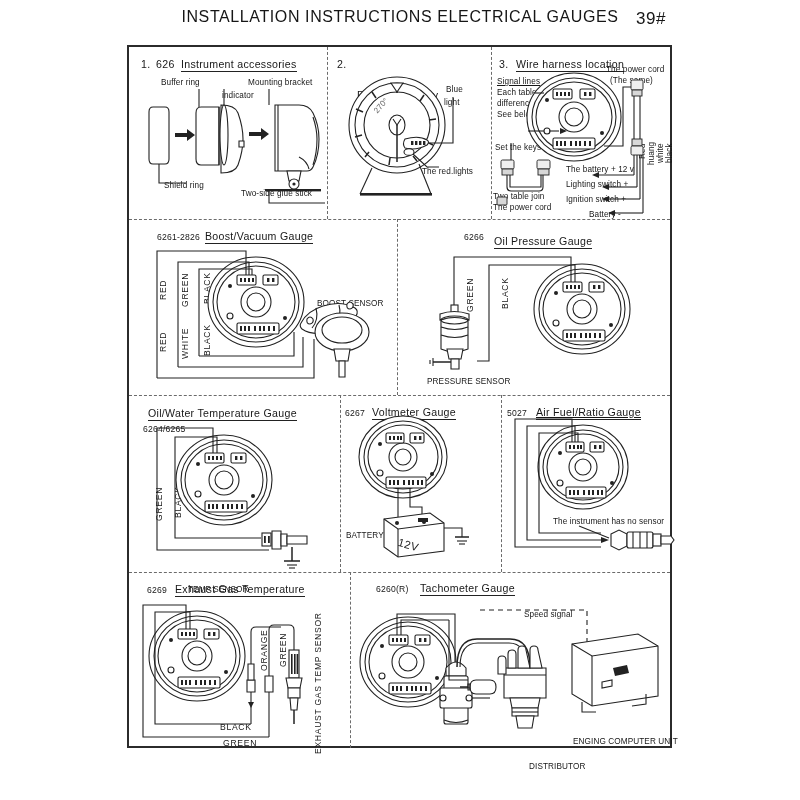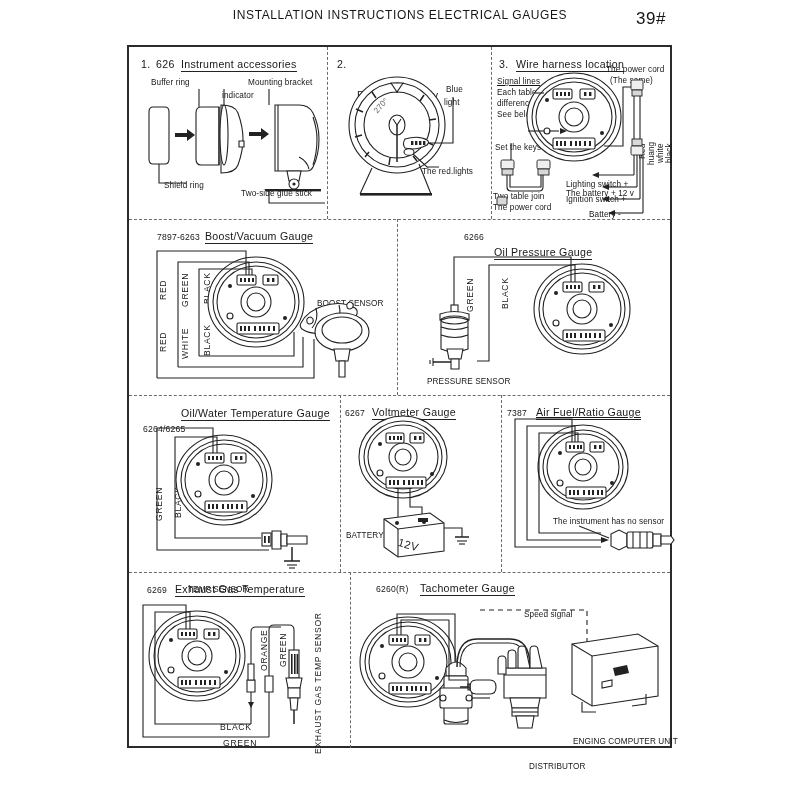--- a/index.html
+++ b/index.html
@@ -11,21 +11,21 @@
     color:#1a1a1a;
     overflow:hidden;
     position:relative;
   }
   #root{position:absolute;left:0;top:0;width:800px;height:800px;}
 
   
   .hdr{position:absolute;left:0;top:8px;width:800px;height:28px;}
   .hdr-title{
     position:absolute;left:0;top:0;width:800px;text-align:center;
-    font-size:12px;letter-spacing:.6px;font-weight:400;
+    font-size:16px;letter-spacing:.6px;font-weight:400;
     font-family:"Liberation Sans", sans-serif;
     color:#161616;
   }
   .hdr-page{
     position:absolute;left:636px;top:1px;font-size:17px;color:#161616;letter-spacing:.5px;
   }
 
   
   .frame{
     position:absolute;left:127px;top:45px;width:545px;height:703px;
@@ -72,21 +72,21 @@
     <div class="dash-v" style="left:268px;top:172px;height:176px;"></div>
     <div class="dash-v" style="left:211px;top:348px;height:177px;"></div>
     <div class="dash-v" style="left:372px;top:348px;height:177px;"></div>
     <div class="dash-v" style="left:221px;top:525px;height:176px;"></div>
 
     <div>
       <div class="t t-hd" style="left:12px;top:11px;">1.</div>
       <div class="t t-hd" style="left:27px;top:11px;">626</div>
       <div class="t t-hd-u" style="left:52px;top:11px;">Instrument accessories</div>
 
-      <div class="t t-sm" style="left:22px;top:31px;text-align:right;">Buffer ring</div>
+      <div class="t t-sm" style="left:32px;top:31px;text-align:right;">Buffer ring</div>
       <div class="t t-sm" style="left:80px;top:44px;padding-left:13px;">indicator</div>
       <div class="t t-sm" style="left:119px;top:31px;">Mounting bracket</div>
       <div class="t t-sm" style="left:35px;top:134px;">Shield ring</div>
       <div class="t t-sm" style="left:112px;top:142px;">Two-side glue stick</div>
 
       <svg style="left:0;top:0;width:198px;height:172px;">
 
         <path class="s" d="M70 42 L70 60"></path>
         <path class="s" d="M95 42 L95 58"></path>
         <path class="s" d="M140 42 L140 58"></path>
@@ -178,21 +178,21 @@
       <div class="t t-sm" style="left:368px;top:30px;text-decoration:underline;">Signal lines</div>
       <div class="t t-sm" style="left:368px;top:41px;">Each table</div>
       <div class="t t-sm" style="left:368px;top:52px;">difference</div>
       <div class="t t-sm" style="left:368px;top:63px;">See below</div>
       <div class="t t-sm" style="left:366px;top:96px;">Set the keys</div>
       <div class="t t-sm" style="left:364px;top:145px;">Two table join</div>
       <div class="t t-sm" style="left:364px;top:156px;">The power cord</div>
       <div class="t t-sm" style="left:477px;top:18px;">The power cord</div>
       <div class="t t-sm" style="left:481px;top:29px;">(The same)</div>
 
-      <div class="t t-sm" style="left:437px;top:118px;margin-top:24px;">The battery + 12 v</div>
+      <div class="t t-sm" style="left:437px;top:118px;">The battery + 12 v</div>
       <div class="t t-sm" style="left:437px;top:133px;">Lighting switch +</div>
       <div class="t t-sm" style="left:437px;top:148px;">Ignition switch +</div>
       <div class="t t-sm" style="left:460px;top:163px;">Battery -</div>
 
       <div class="t t-sm vt" style="left:509px;top:112px;">Red</div>
       <div class="t t-sm vt" style="left:518px;top:118px;">huang</div>
       <div class="t t-sm vt" style="left:527px;top:116px;">white</div>
       <div class="t t-sm vt" style="left:536px;top:116px;">black</div>
 
       <svg style="left:362px;top:0;width:179px;height:172px;">
@@ -268,21 +268,21 @@
           <path d="M118 137 L111 140 L118 143 Z"></path>
           <path d="M118 149 L111 152 L118 155 Z"></path>
           <path d="M124 163 L117 166 L124 169 Z"></path>
         </g>
 
         <rect class="gry" x="6" y="150" width="10" height="8" rx="1"></rect>
       </svg>
     </div>
 
     <div>
-      <div class="t t-num" style="left:28px;top:186px;">7897-6263</div>
+      <div class="t t-num" style="left:28px;top:186px;">6261-2826</div>
       <div class="t t-hd-u" style="left:76px;top:183px;">Boost/Vacuum Gauge</div>
 
       <div class="t t-wire vt" style="left:30px;top:253px;">RED</div>
       <div class="t t-wire vt" style="left:52px;top:260px;">GREEN</div>
       <div class="t t-wire vt" style="left:74px;top:257px;">BLACK</div>
       <div class="t t-wire vt" style="left:30px;top:305px;">RED</div>
       <div class="t t-wire vt" style="left:52px;top:312px;">WHITE</div>
       <div class="t t-wire vt" style="left:74px;top:309px;">BLACK</div>
       <div class="t t-sm" style="left:188px;top:252px;">BOOST SENSOR</div>
 
@@ -337,21 +337,21 @@
           <ellipse class="sf" cx="213" cy="113" rx="27" ry="19"></ellipse>
           <ellipse class="s" cx="213" cy="111" rx="20" ry="13"></ellipse>
           <path class="sf" d="M205 130 L221 130 L219 142 L207 142 Z"></path>
           <path class="sf" d="M210 142 L216 142 L216 158 L210 158 Z"></path>
         </g>
       </svg>
     </div>
 
     <div>
       <div class="t t-num" style="left:335px;top:186px;">6266</div>
-      <div class="t t-hd-u" style="left:365px;top:199px;">Oil Pressure Gauge</div>
+      <div class="t t-hd-u" style="left:365px;top:188px;">Oil Pressure Gauge</div>
 
       <div class="t t-wire vt" style="left:337px;top:265px;">GREEN</div>
       <div class="t t-wire vt" style="left:372px;top:262px;">BLACK</div>
       <div class="t t-sm" style="left:298px;top:330px;">PRESSURE SENSOR</div>
 
       <svg style="left:268px;top:172px;width:273px;height:176px;">
 
         <ellipse class="sf" cx="185" cy="90" rx="48" ry="45"></ellipse>
         <ellipse class="s" cx="185" cy="90" rx="43" ry="40"></ellipse>
         <ellipse class="s" cx="185" cy="90" rx="39" ry="36"></ellipse>
@@ -397,21 +397,21 @@
           <path class="sf" d="M50 130 L66 130 L64 140 L52 140 Z"></path>
           <path class="sf" d="M54 140 L62 140 L62 150 L54 150 Z"></path>
           <path class="s2" d="M36 143 L54 143"></path>
           <path class="s" d="M36 139 L36 147"></path>
           <path class="s" d="M33 141 L33 145"></path>
         </g>
       </svg>
     </div>
 
     <div>
-      <div class="t t-hd-u" style="left:19px;top:360px;margin-left:33px;">Oil/Water Temperature Gauge</div>
+      <div class="t t-hd-u" style="left:19px;top:360px;">Oil/Water Temperature Gauge</div>
       <div class="t t-num" style="left:14px;top:378px;">6264/6265</div>
 
       <div class="t t-wire vt" style="left:26px;top:474px;">GREEN</div>
       <div class="t t-wire vt" style="left:45px;top:471px;">BLACK</div>
       <div class="t t-sm" style="left:59px;top:538px;">TEMP SENSOR</div>
 
       <svg style="left:0;top:348px;width:211px;height:177px;">
 
         <ellipse class="sf" cx="95" cy="85" rx="48" ry="45"></ellipse>
         <ellipse class="s" cx="95" cy="85" rx="43" ry="40"></ellipse>
@@ -518,21 +518,21 @@
 
         <path class="s" d="M104 133 L122 133 L122 142"></path>
         <path class="s2" d="M115 142 L129 142"></path>
         <path class="s" d="M117 146 L127 146"></path>
         <path class="s" d="M119 149 L125 149"></path>
       </svg>
       <div class="t" style="left:271px;top:489px;font-size:11px;transform:rotate(16deg);transform-origin:0 0;letter-spacing:.5px;">12V</div>
     </div>
 
     <div>
-      <div class="t t-num" style="left:378px;top:362px;">7387</div>
+      <div class="t t-num" style="left:378px;top:362px;">5027</div>
       <div class="t t-hd-u" style="left:407px;top:359px;text-decoration:underline;">Air Fuel/Ratio Gauge</div>
       <div class="t t-sm" style="left:424px;top:470px;">The instrument has no sensor</div>
 
       <svg style="left:372px;top:348px;width:169px;height:177px;">
 
         <ellipse class="sf" cx="82" cy="72" rx="45" ry="42"></ellipse>
         <ellipse class="s" cx="82" cy="72" rx="40" ry="37"></ellipse>
         <ellipse class="s" cx="82" cy="72" rx="36" ry="33"></ellipse>
         <circle class="sf" cx="82" cy="72" r="14"></circle>
         <circle class="s" cx="82" cy="72" r="8"></circle>

